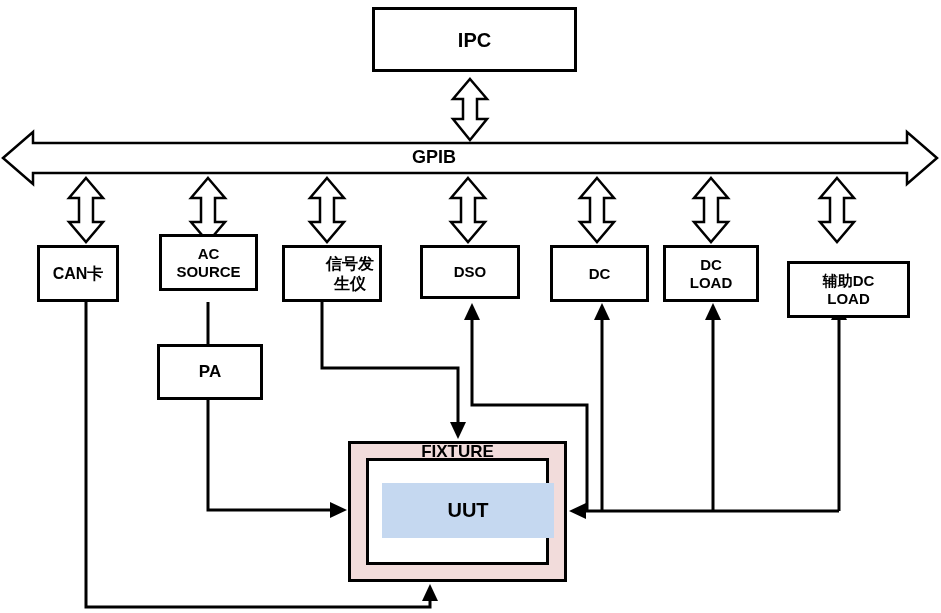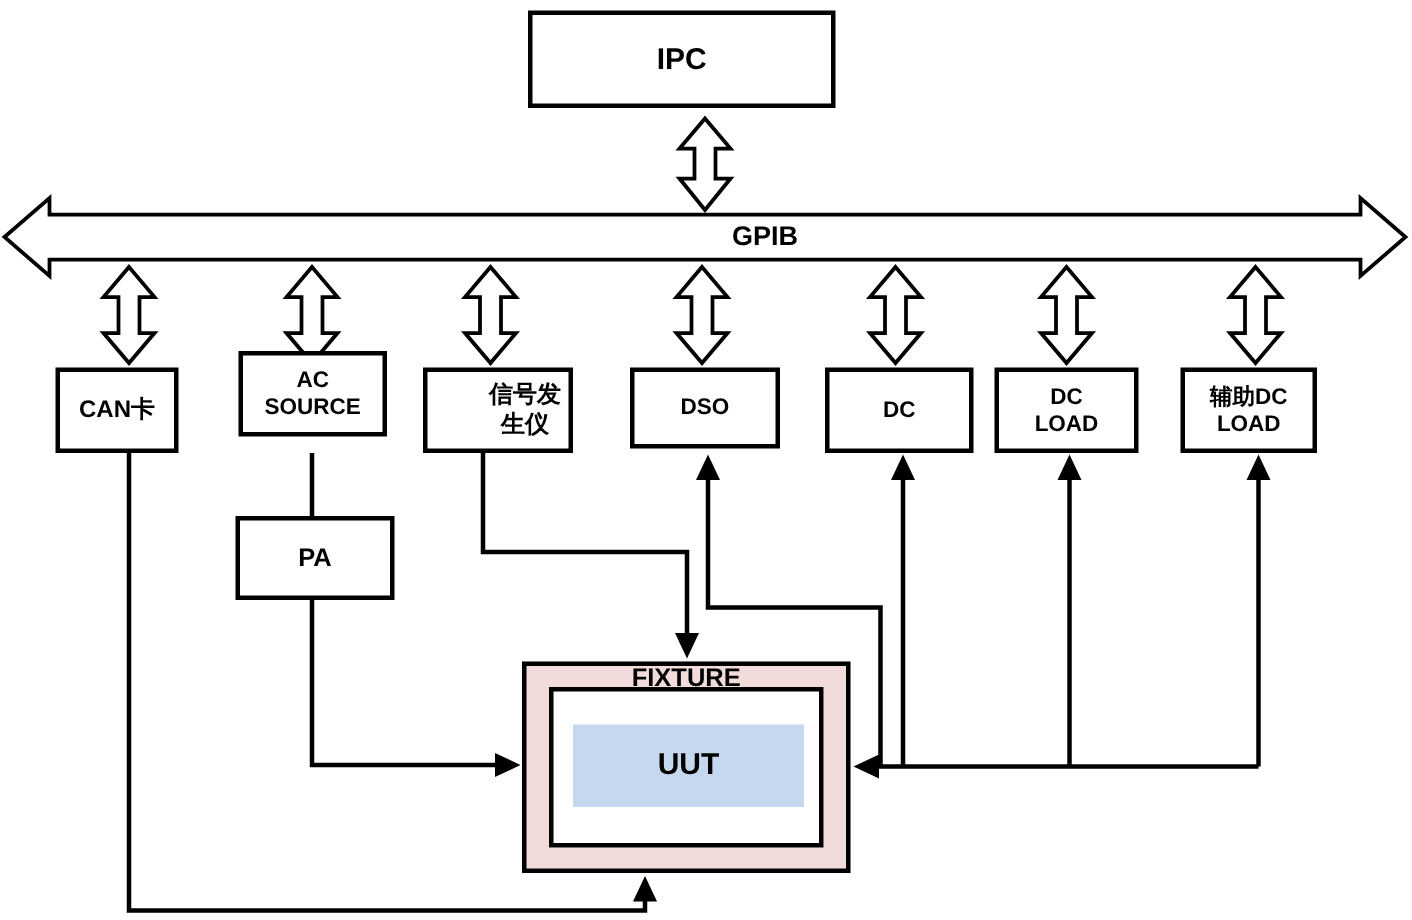--- a/index.html
+++ b/index.html
@@ -9,47 +9,47 @@
     overflow:hidden;
   }
   .node{
     position:absolute;box-sizing:border-box;background:#ffffff;
     border:3px solid #000;display:flex;flex-direction:column;
     align-items:center;justify-content:center;font-weight:bold;
     text-align:center;line-height:1.2;font-size:15px;z-index:2;
   }
   .node .ln{display:block;}
   .cjk{font-size:16px;}
-  #node-ipc{left:352px;top:7px;width:205px;height:65px;font-size:20px;}
+  #node-ipc{left:372px;top:7px;width:205px;height:65px;font-size:20px;}
   #node-can{left:37px;top:245px;width:82px;height:57px;}
   #node-ac{left:159px;top:234px;width:99px;height:57px;}
   #node-sig{left:282px;top:245px;width:100px;height:57px;padding-left:36px;}
   #node-dso{left:420px;top:245px;width:100px;height:54px;}
   #node-dc{left:550px;top:245px;width:99px;height:57px;}
   #node-dcload{left:663px;top:245px;width:96px;height:57px;}
-  #node-auxdcload{left:787px;top:245px;width:91px;height:57px;}
+  #node-auxdcload{left:787px;top:261px;width:123px;height:57px;}
   #node-pa{left:157px;top:344px;width:106px;height:56px;font-size:17px;}
   #gpib-label{
     position:absolute;left:412px;top:146px;width:120px;height:22px;
-    text-align:right;font-weight:bold;font-size:18px;line-height:22px;z-index:3;
+    text-align:left;font-weight:bold;font-size:18px;line-height:22px;z-index:3;
   }
   #fixture{
     position:absolute;left:348px;top:441px;width:219px;height:141px;
     box-sizing:border-box;border:3px solid #000;background:#f2dcdb;z-index:2;
   }
   #fixture-label{
     position:absolute;left:0;right:0;top:-2px;text-align:center;
     font-weight:bold;font-size:17px;line-height:20px;z-index:1;
   }
   #fixture-inner{
     position:absolute;left:15px;top:14px;width:183px;height:107px;
     box-sizing:border-box;border:3px solid #000;background:#ffffff;z-index:2;
   }
   #uut{
-    position:absolute;left:13px;top:22px;width:154px;height:55px;
+    position:absolute;left:13px;top:22px;width:172px;height:55px;
     background:#c5d8f0;display:flex;align-items:center;justify-content:center;
     font-weight:bold;font-size:20px;
   }
   #wires{position:absolute;left:0;top:0;z-index:1;}
   #wires .stroke{fill:none;stroke:#000;stroke-width:3;}
   #wires .head{fill:#000;stroke:none;}
   #wires .hollow{fill:#ffffff;stroke:#000;stroke-width:2.5;stroke-linejoin:miter;}
 </style>
 </head>
 <body>

